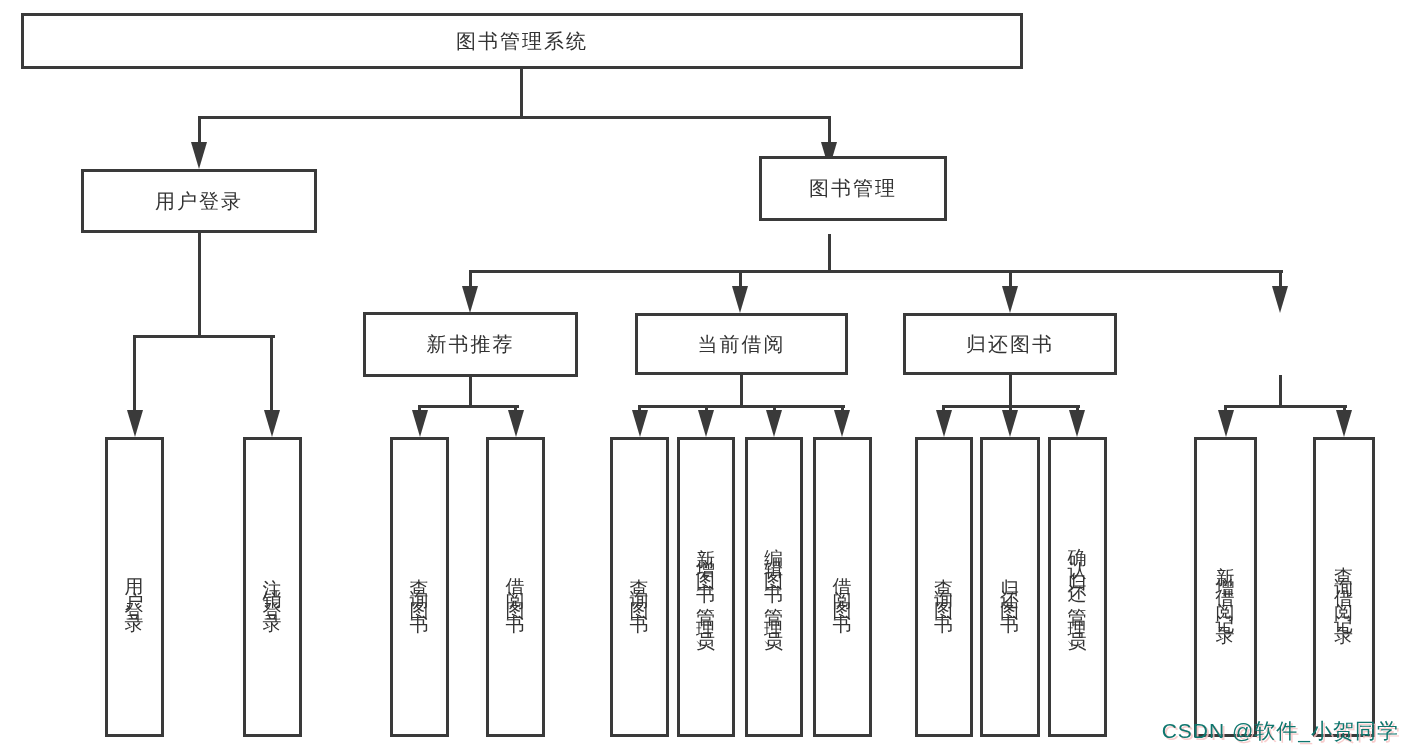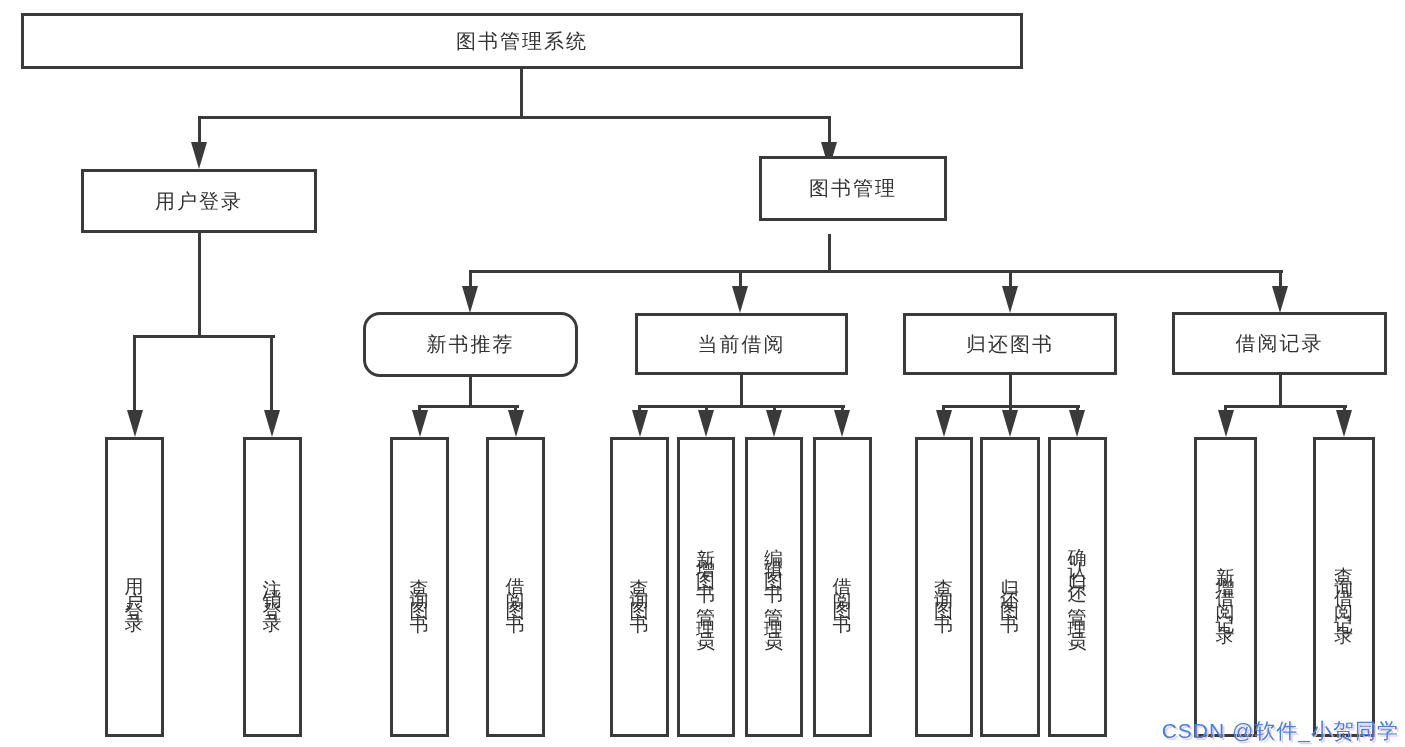--- a/index.html
+++ b/index.html
@@ -18,21 +18,21 @@
   }
   .vl{position:absolute;width:3px;background:#3a3a3a;}
   .hl{position:absolute;height:3px;background:#3a3a3a;}
   .arr{
     position:absolute;width:0;height:0;
     border-left:8px solid transparent;border-right:8px solid transparent;
     border-top:27px solid #3a3a3a;
   }
   .watermark{
     position:absolute;right:6px;bottom:2px;
-    font-size:21px;color:#3b82f6;letter-spacing:1px;white-space:nowrap;
+    font-size:21px;color:#0f766e;letter-spacing:1px;white-space:nowrap;
     text-shadow:2px 2px 0 rgba(247,196,196,0.85);
   }
 </style>
 </head>
 <body>
 
 <div id="canvas">
 
   <div class="box h" style="left:21px;top:13px;width:1002px;height:56px;">
     <span>图书管理系统</span>
@@ -63,31 +63,28 @@
   <div class="hl" style="left:469px;top:270px;width:814px;"></div>
   <div class="vl" style="left:469px;top:270px;height:18px;"></div>
   <div class="vl" style="left:739px;top:270px;height:18px;"></div>
   <div class="vl" style="left:1009px;top:270px;height:18px;"></div>
   <div class="vl" style="left:1279px;top:270px;height:18px;"></div>
   <div class="arr" style="left:462px;top:286px;"></div>
   <div class="arr" style="left:732px;top:286px;"></div>
   <div class="arr" style="left:1002px;top:286px;"></div>
   <div class="arr" style="left:1272px;top:286px;"></div>
 
-  <div class="box h" style="left:363px;top:312px;width:215px;height:65px;border-radius:17px;">
+  <div class="box h" style="left:363px;top:312px;width:215px;height:65px;">
     <span>新书推荐</span>
   </div>
   <div class="box h" style="left:635px;top:313px;width:213px;height:62px;">
     <span>当前借阅</span>
   </div>
   <div class="box h" style="left:903px;top:313px;width:214px;height:62px;">
     <span>归还图书</span>
-  </div>
-  <div class="box h" style="left:1172px;top:312px;width:215px;height:63px;">
-    <span>借阅记录</span>
   </div>
 
   <div class="vl" style="left:469px;top:377px;height:31px;"></div>
   <div class="hl" style="left:418px;top:405px;width:101px;"></div>
   <div class="vl" style="left:418px;top:405px;height:8px;"></div>
   <div class="vl" style="left:514px;top:405px;height:8px;"></div>
   <div class="arr" style="left:412px;top:410px;"></div>
   <div class="arr" style="left:508px;top:410px;"></div>
 
   <div class="vl" style="left:740px;top:375px;height:33px;"></div>

